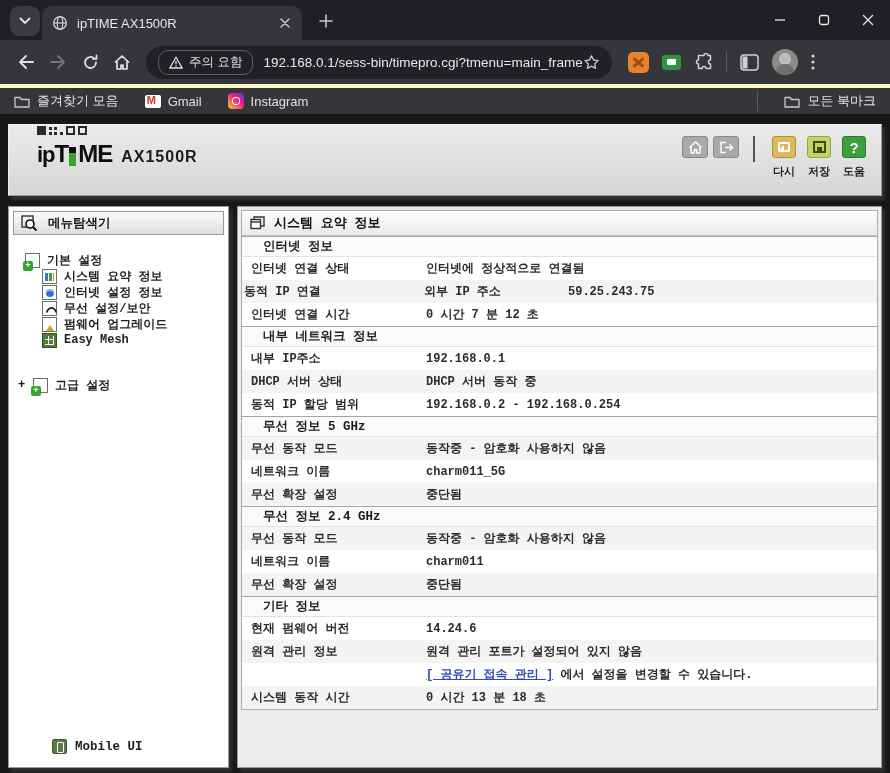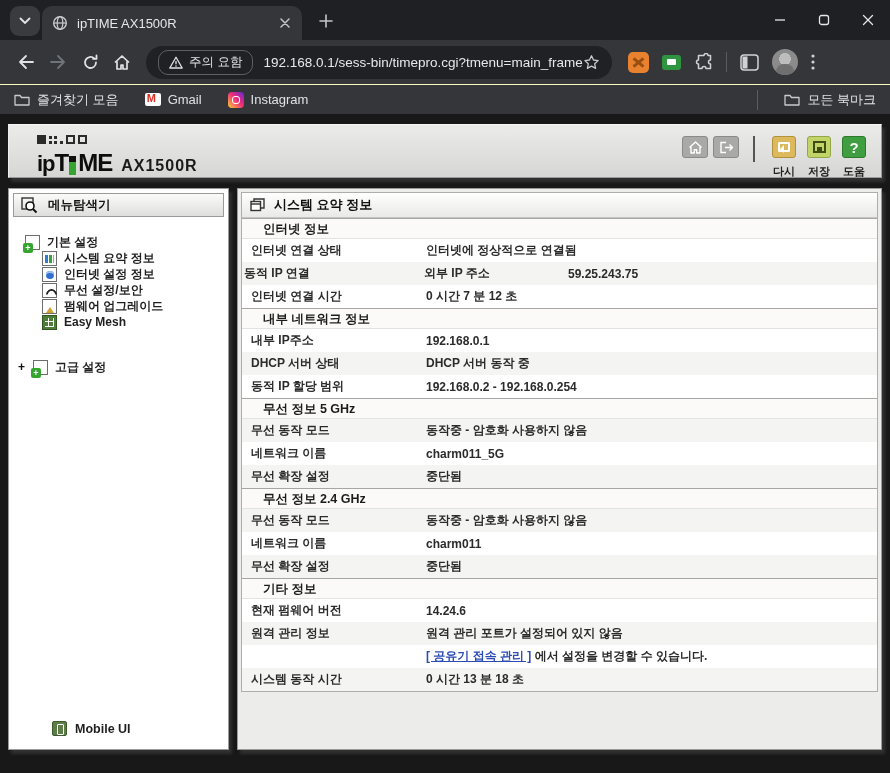--- a/index.html
+++ b/index.html
@@ -31,35 +31,35 @@
   .ext-orange::before { left:4px; top:9px; width:13px; height:3px; transform:rotate(40deg); }
   .ext-orange::after { left:4px; top:9px; width:13px; height:3px; transform:rotate(-40deg); }
   .ext-green { width:19px; height:15px; border-radius:3px; background:#2f9440; display:flex; align-items:center; justify-content:center; }
   .ext-green i { display:block; width:9px; height:6px; background:#fff; border-radius:1px; }
   .tsep { width:1px; height:20px; background:#5a5d60; }
   .avatar { width:26px; height:26px; border-radius:50%; background:radial-gradient(circle at 50% 38%, #bdbdbd 0 28%, #8b8b8b 29% 100%); overflow:hidden; position:relative; }
   .avatar::after { content:""; position:absolute; left:50%; top:58%; transform:translateX(-50%);
     width:18px; height:14px; border-radius:8px 8px 0 0; background:#6f6f6f; }
 
   .bookmarks { height:30px; background:#35363a; display:flex; align-items:center; padding:0 14px; gap:26px;
-    font-size:13px; color:#dfe2e5; border-top:1px solid #fef9c3; }
+    font-size:13px; color:#dfe2e5; border-top:4px solid #fef9c3; }
   .bm-item { display:flex; align-items:center; gap:7px; white-space:nowrap; }
   .bm-spacer { flex:1; }
   .gmail-ic { width:16px; height:13px; background:#fff; border-radius:2px; position:relative; }
   .gmail-ic::before { content:"M"; position:absolute; left:2px; top:-1px; font-size:11px; font-weight:bold; color:#d93025; }
   .insta-ic { width:16px; height:16px; border-radius:4px; background:linear-gradient(45deg,#f9ce34,#ee2a7b 55%,#6228d7);
     display:flex; align-items:center; justify-content:center; }
   .insta-ic i { display:block; width:8px; height:8px; border:1.5px solid #fff; border-radius:3px; }
 
   
   .page { height:659px; background:#181818; padding:10px 8px 0 8px; }
   .panel { border:1px solid #9a9a98; box-shadow:3px 4px 3px rgba(95,95,95,.35); }
 
-  .brand-panel { height:54px; background:linear-gradient(#ebebe9,#d6d6d4); border-top-color:#f6f6f4; border-left-color:#eee;
-    display:flex; align-items:flex-end; padding:0 14px 0 28px; position:relative; }
+  .brand-panel { height:72px; background:linear-gradient(#ebebe9,#d6d6d4); border-top-color:#f6f6f4; border-left-color:#eee;
+    display:flex; align-items:flex-start; padding:0 14px 0 28px; position:relative; }
   .sq-row { display:flex; align-items:flex-end; gap:3px; margin-bottom:5px; height:10px; }
   .sq-f { width:9px; height:9px; background:#2b2b2b; }
   .sq-dots { display:grid; grid-template-columns:3px 3px; grid-gap:2px; }
   .sq-dots i { width:3px; height:3px; background:#2b2b2b; }
   .sq-dot { width:3px; height:3px; background:#2b2b2b; align-self:flex-end; }
   .sq-o { width:9px; height:9px; border:2px solid #2b2b2b; background:transparent; }
   .brandline { display:flex; align-items:baseline; }
   .b-ip { font-size:22px; font-weight:700; letter-spacing:-1px; color:#0d0d0d; }
   .b-t  { font-size:24px; font-weight:900; letter-spacing:-2px; color:#0d0d0d; }
   .b-ibar { display:inline-block; width:7px; height:19px; margin:0 2px; align-self:center; margin-top:4px;
@@ -75,21 +75,21 @@
   .actstack .lbl { font-size:11px; color:#222; margin-top:6px; font-weight:600; }
   .abtn { width:24px; height:22px; border-radius:3px; display:flex; align-items:center; justify-content:center; }
   .abtn.redo { background:var(--redo-bg); border:1px solid #b3913a; }
   .abtn.save { background:var(--save-bg); border:1px solid #93a746; }
   .abtn.help { background:var(--help-bg); border:1px solid #2d7a2d; color:#fff; font-weight:900; font-size:15px; }
   .redo i { display:block; width:12px; height:10px; border:2px dashed #fff; border-radius:2px; position:relative; }
   .redo i::after { content:""; position:absolute; left:-4px; bottom:-3px; border:4px solid transparent; border-right-color:#fff; }
   .save i { display:block; width:13px; height:12px; border:2px solid #3d4d14; position:relative; background:var(--save-bg); }
   .save i::after { content:""; position:absolute; left:2px; top:4px; width:5px; height:4px; background:#3d4d14; }
 
-  .content { display:flex; gap:8px; height:562px; margin-top:10px; }
+  .content { display:flex; gap:8px; height:562px; margin-top:10px;font-family:Liberation Mono, monospace; }
 
   
   .sidebar { width:221px; background:#fff; padding:4px; position:relative; }
   .sb-header { height:24px; background:linear-gradient(#fbfbf9,#dededc); border:1px solid #9a9a98;
     display:flex; align-items:center; gap:10px; padding:0 7px; }
   .sb-title { font-size:12.5px; font-weight:700; color:#141414; }
   .tree { margin:17px 0 0 12px; font-size:12px; font-weight:700; color:#1f1f1f; }
   .tnode { display:flex; align-items:center; gap:7px; height:16px; cursor:default; }
   .tchildren { margin-left:17px; }
   .tadv { margin-top:29px; margin-left:-7px; }

